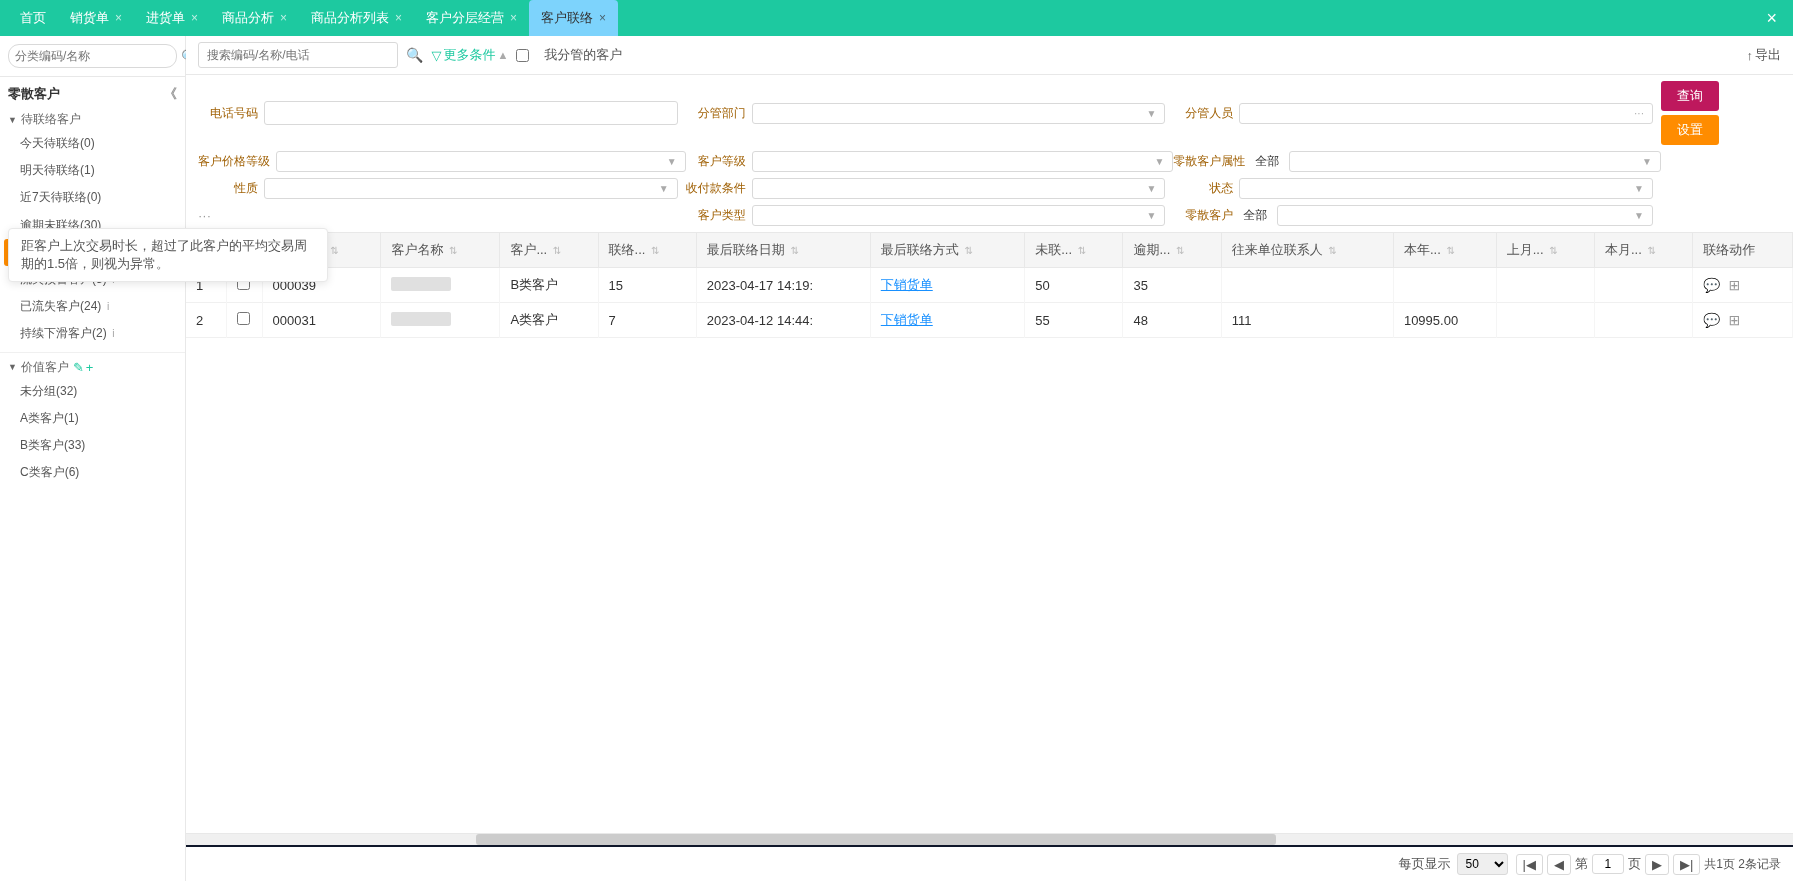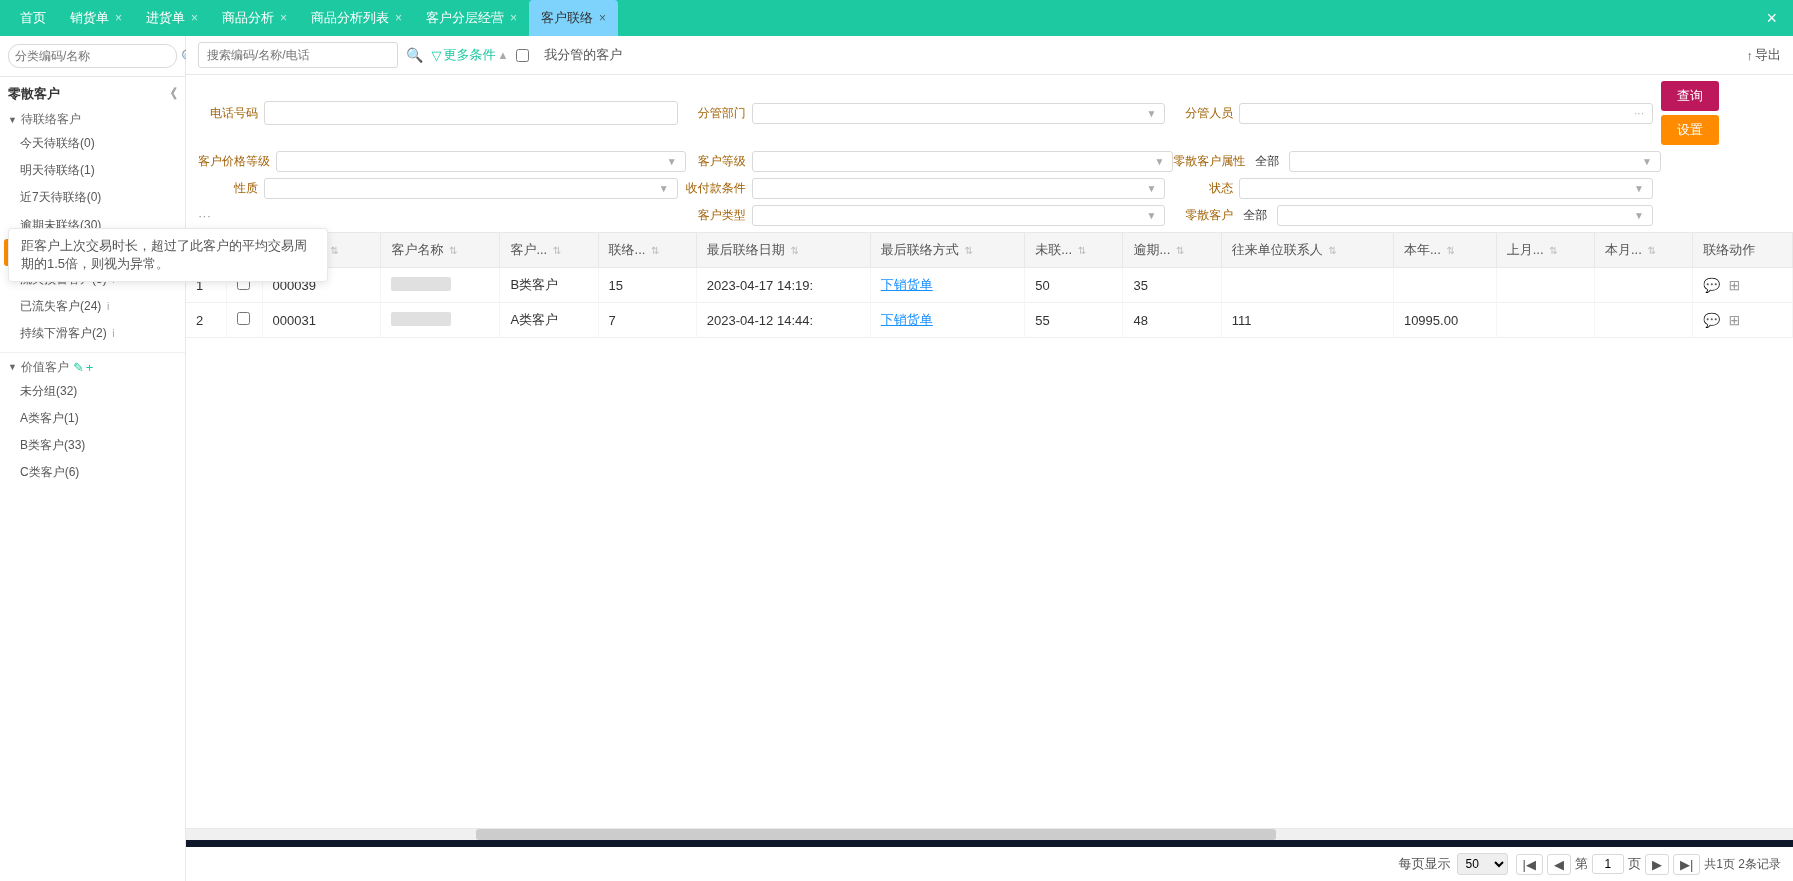--- a/index.html
+++ b/index.html
@@ -310,21 +310,21 @@
     .table-settings-icon { color: #999; cursor: pointer; font-size: 14px; }
     .table-checkbox { cursor: pointer; }
 
     
     .row-actions { display: flex; gap: 8px; }
     .action-icon { color: #999; cursor: pointer; font-size: 14px; }
 
     
     .bottom-bar {
       background: white;
-      border-top: 7px solid #0f172a;
+      border-top: 2px solid #0f172a;
       padding: 6px 12px;
       display: flex;
       align-items: center;
       justify-content: flex-end;
       gap: 8px;
     }
     .per-page {
       display: flex;
       align-items: center;
       gap: 6px;

